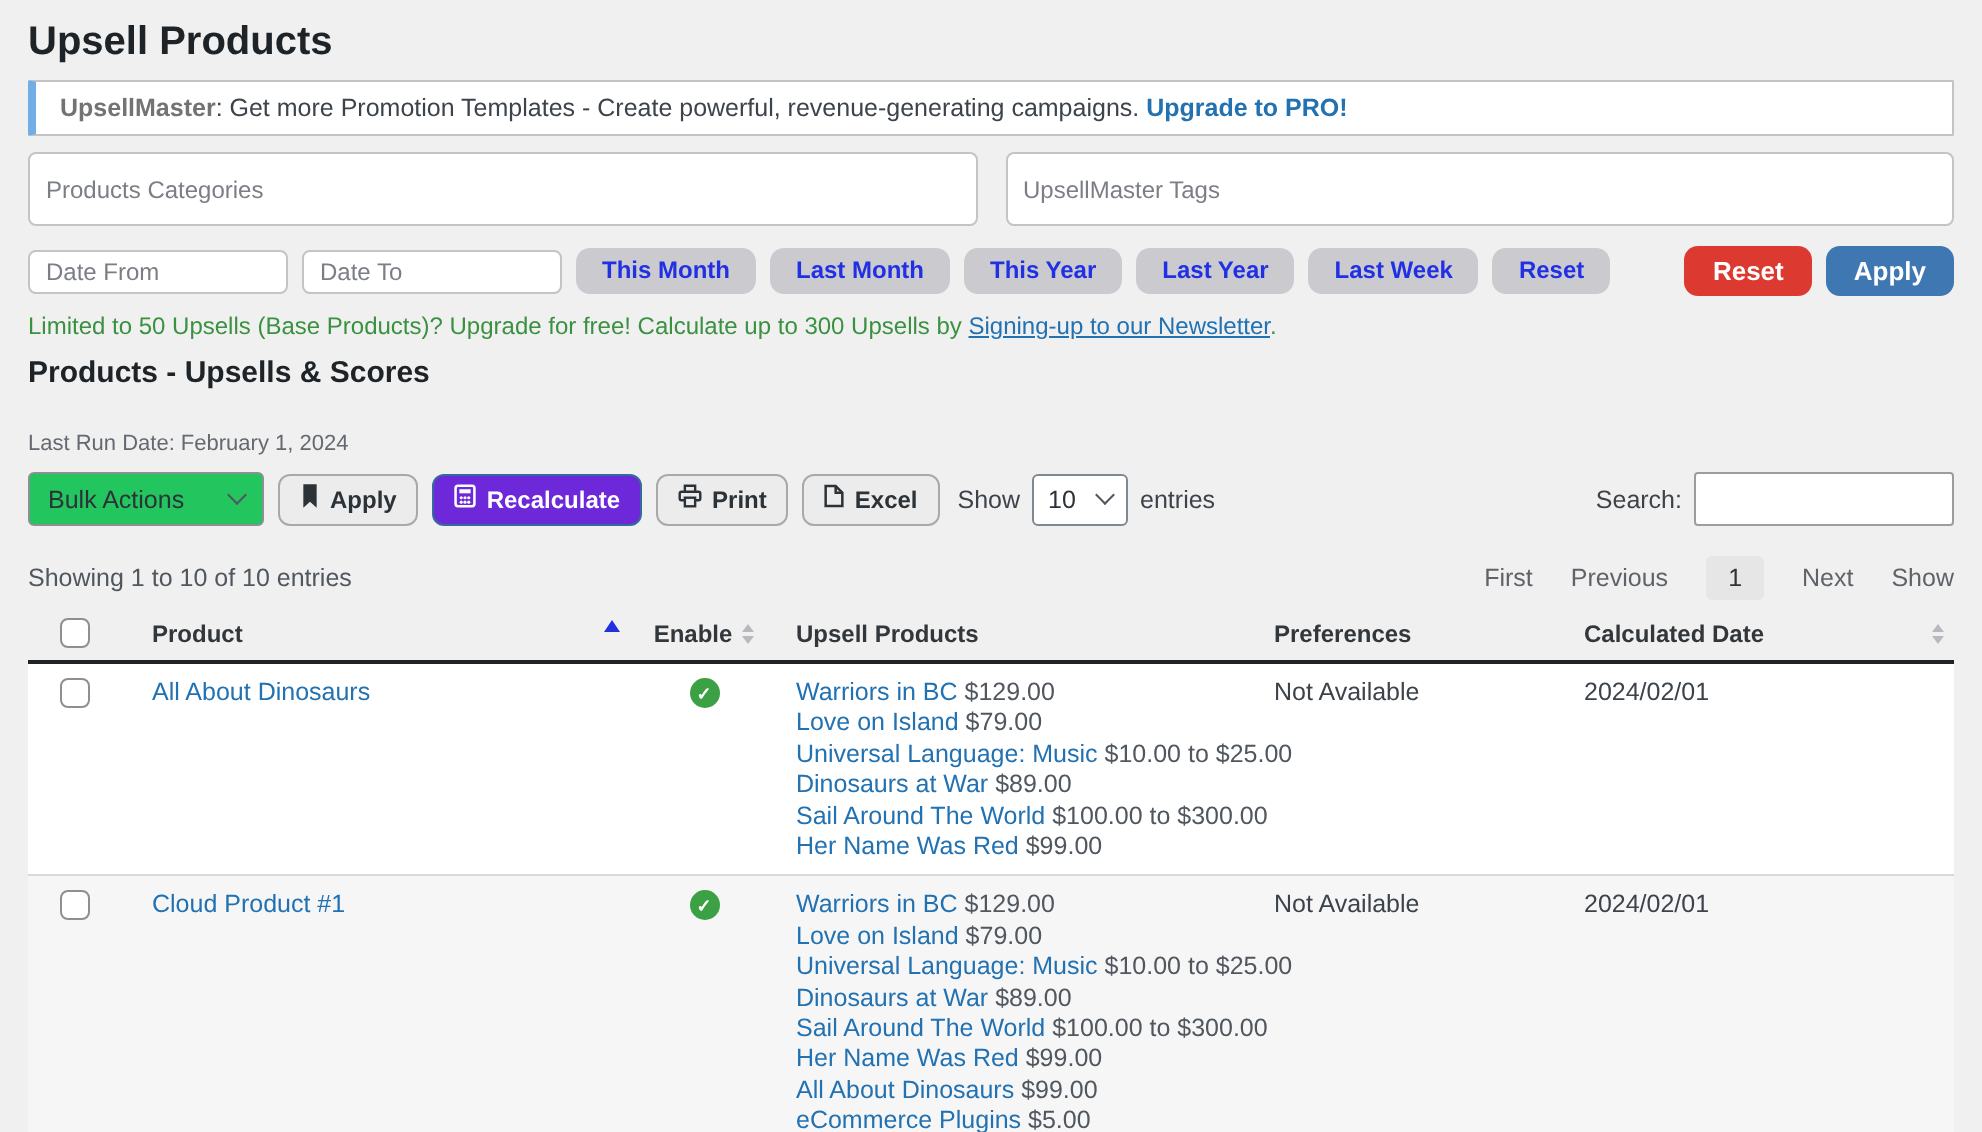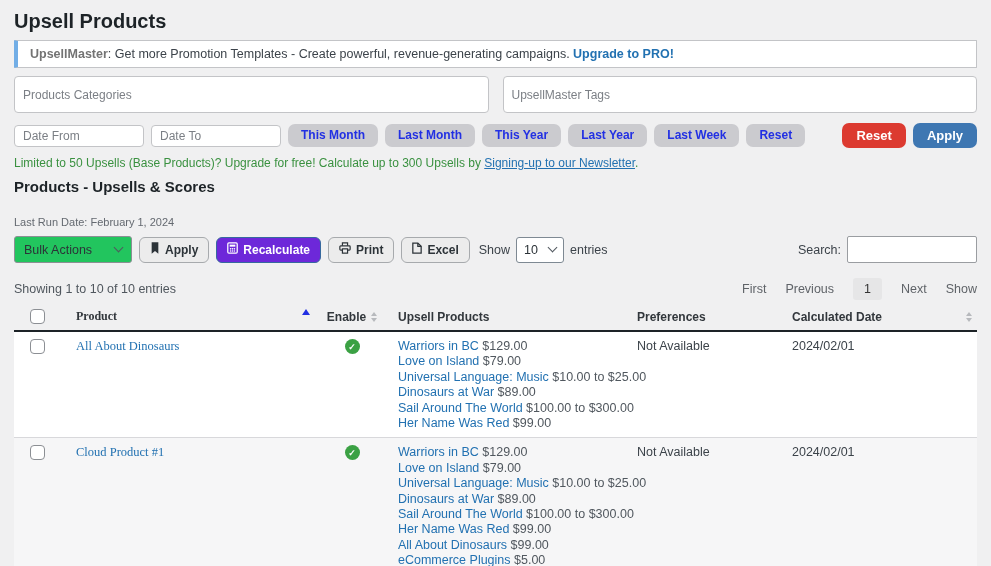--- a/index.html
+++ b/index.html
@@ -79,21 +79,21 @@
   .paging { margin-left:auto; display:flex; align-items:center; gap:19px; font-size:12.5px; color:#5f6368; }
   .page-btn { cursor:pointer; }
   .page-current { background:#e6e6e7; border-radius:3px; padding:4px 11px; color:#333; cursor:pointer; }
 
   
   .dtable { margin-top:4px; width:963px; }
   .thead { display:flex; align-items:center; padding:5px 0 6px 0; border-bottom:2px solid #1d2327; font-size:12px; font-weight:700; color:#32373c; }
   .trow { display:flex; align-items:flex-start; background:#fff; border-bottom:1px solid #d8d8db; padding:7px 0 6px 0; font-size:12.5px; }
   .trow.alt { background:#f6f6f7; }
   .c-check { width:46px; display:flex; justify-content:center; }
-  .c-product { width:250px; padding-left:16px; display:flex; align-items:flex-start; gap:18px;font-family:Liberation Serif, serif; }
+  .c-product { width:250px; padding-left:16px; display:flex; align-items:flex-start; gap:18px; }
   .c-product .hlabel { flex:1; }
   .c-enable { width:84px; display:flex; justify-content:center; align-items:center; gap:5px; }
   .c-upsells { width:243px; padding-left:4px; }
   .c-pref { width:155px; }
   .c-date { flex:1; text-align:left; padding-right:26px; position:relative; }
   .checkbox { width:15px; height:15px; background:#fff; border:1px solid #8c8f94; border-radius:4px; display:inline-block; cursor:pointer; }
   .link { color:#2271b1; text-decoration:none; cursor:pointer; }
   .price { color:#50575e; }
   .upsell-line { line-height:15.4px; white-space:nowrap; }
   .check-circle {

